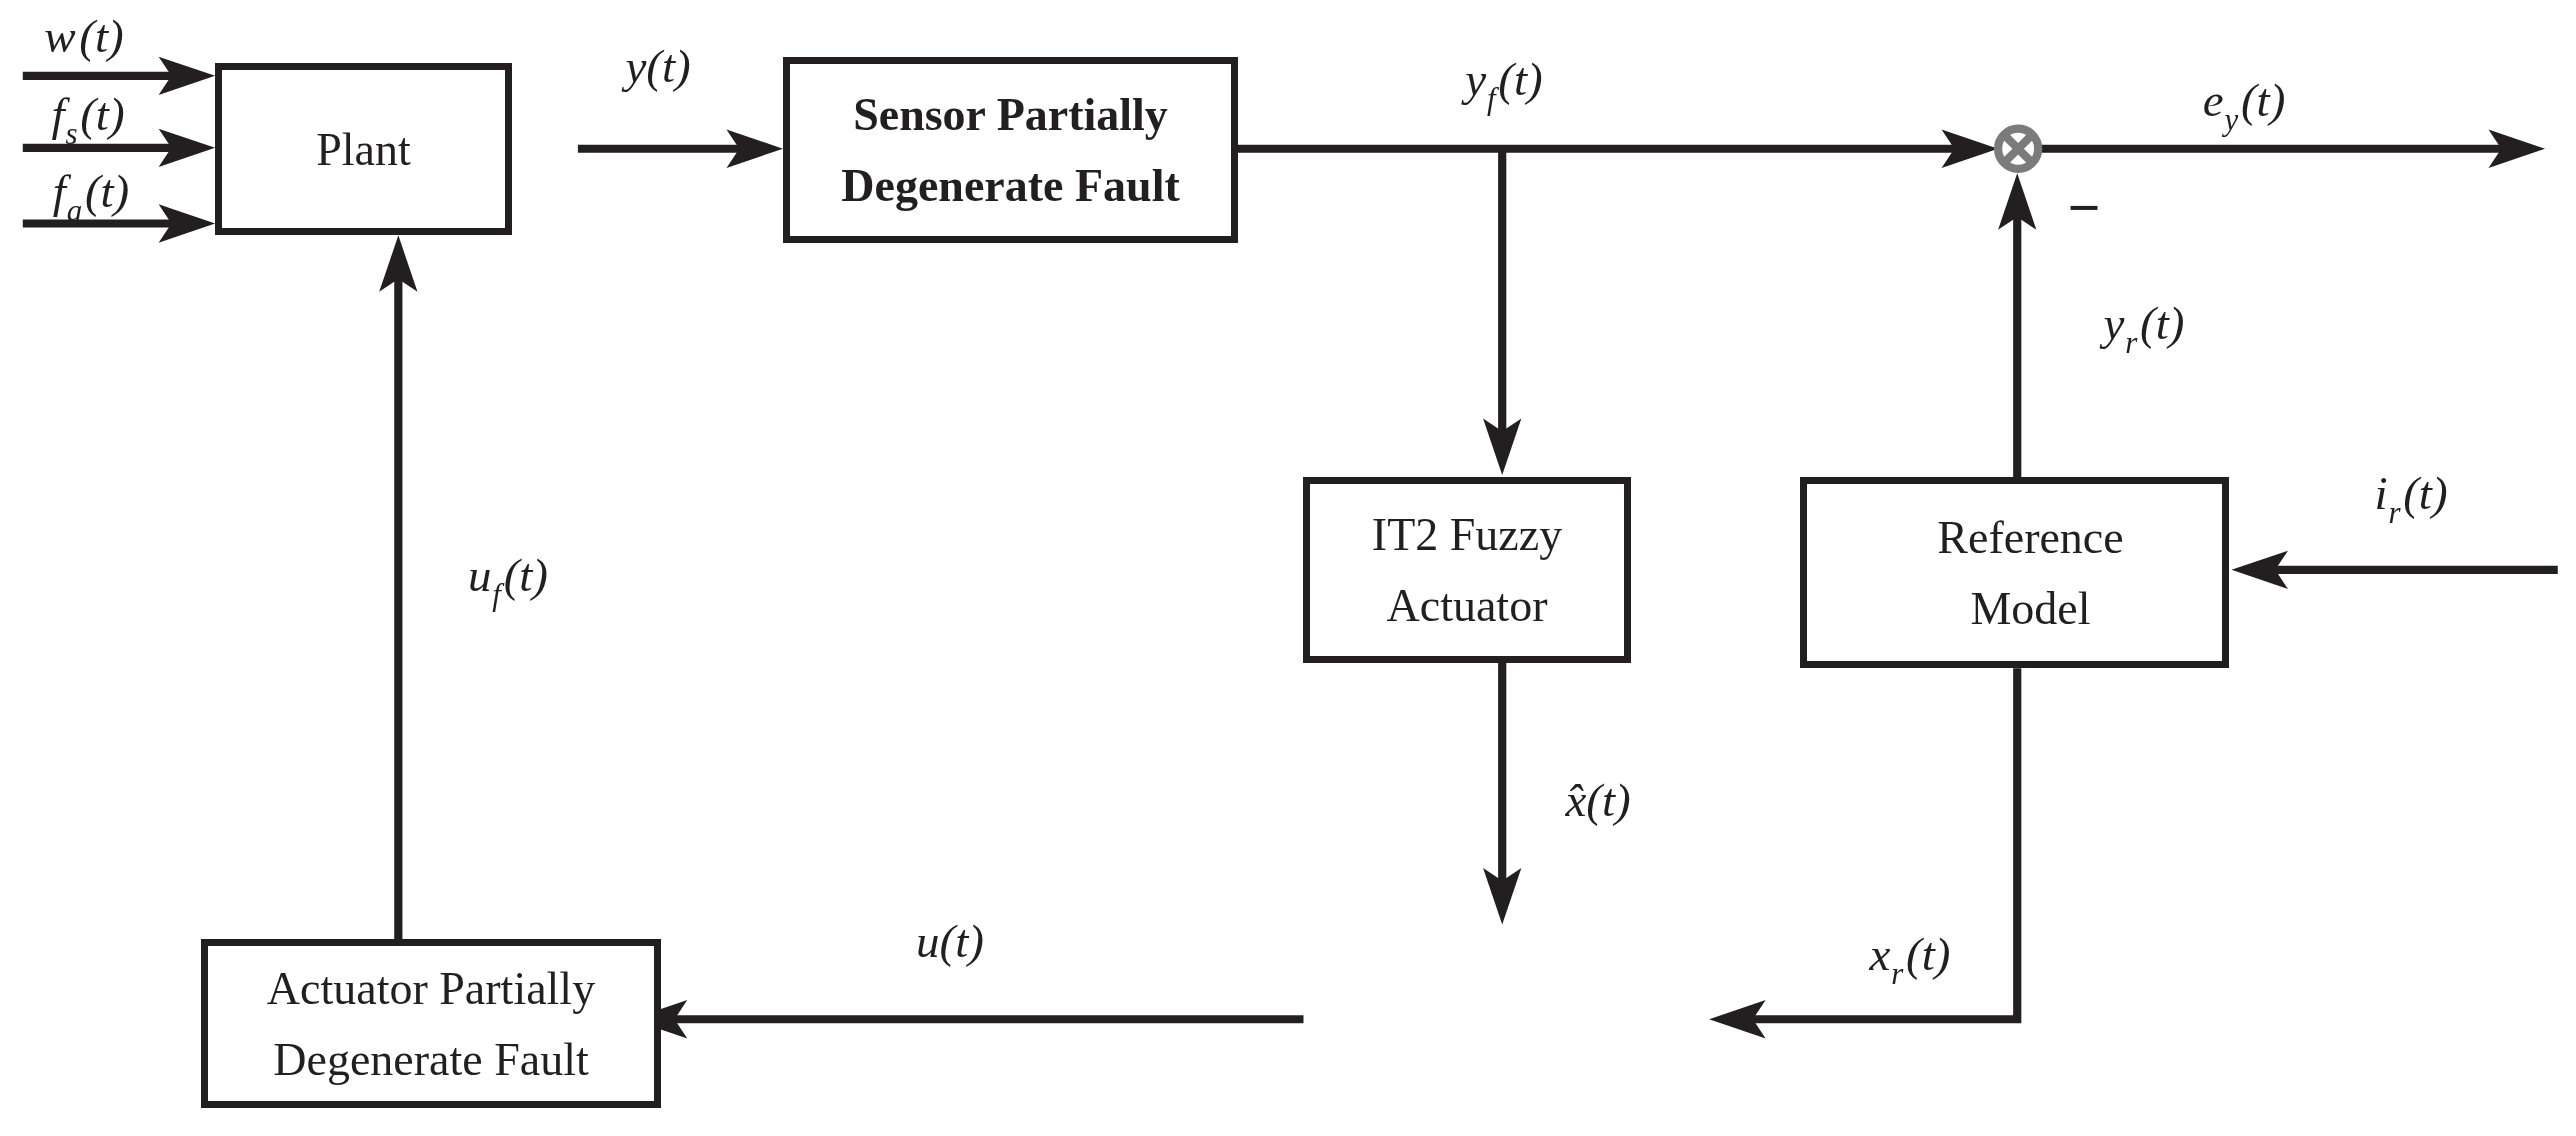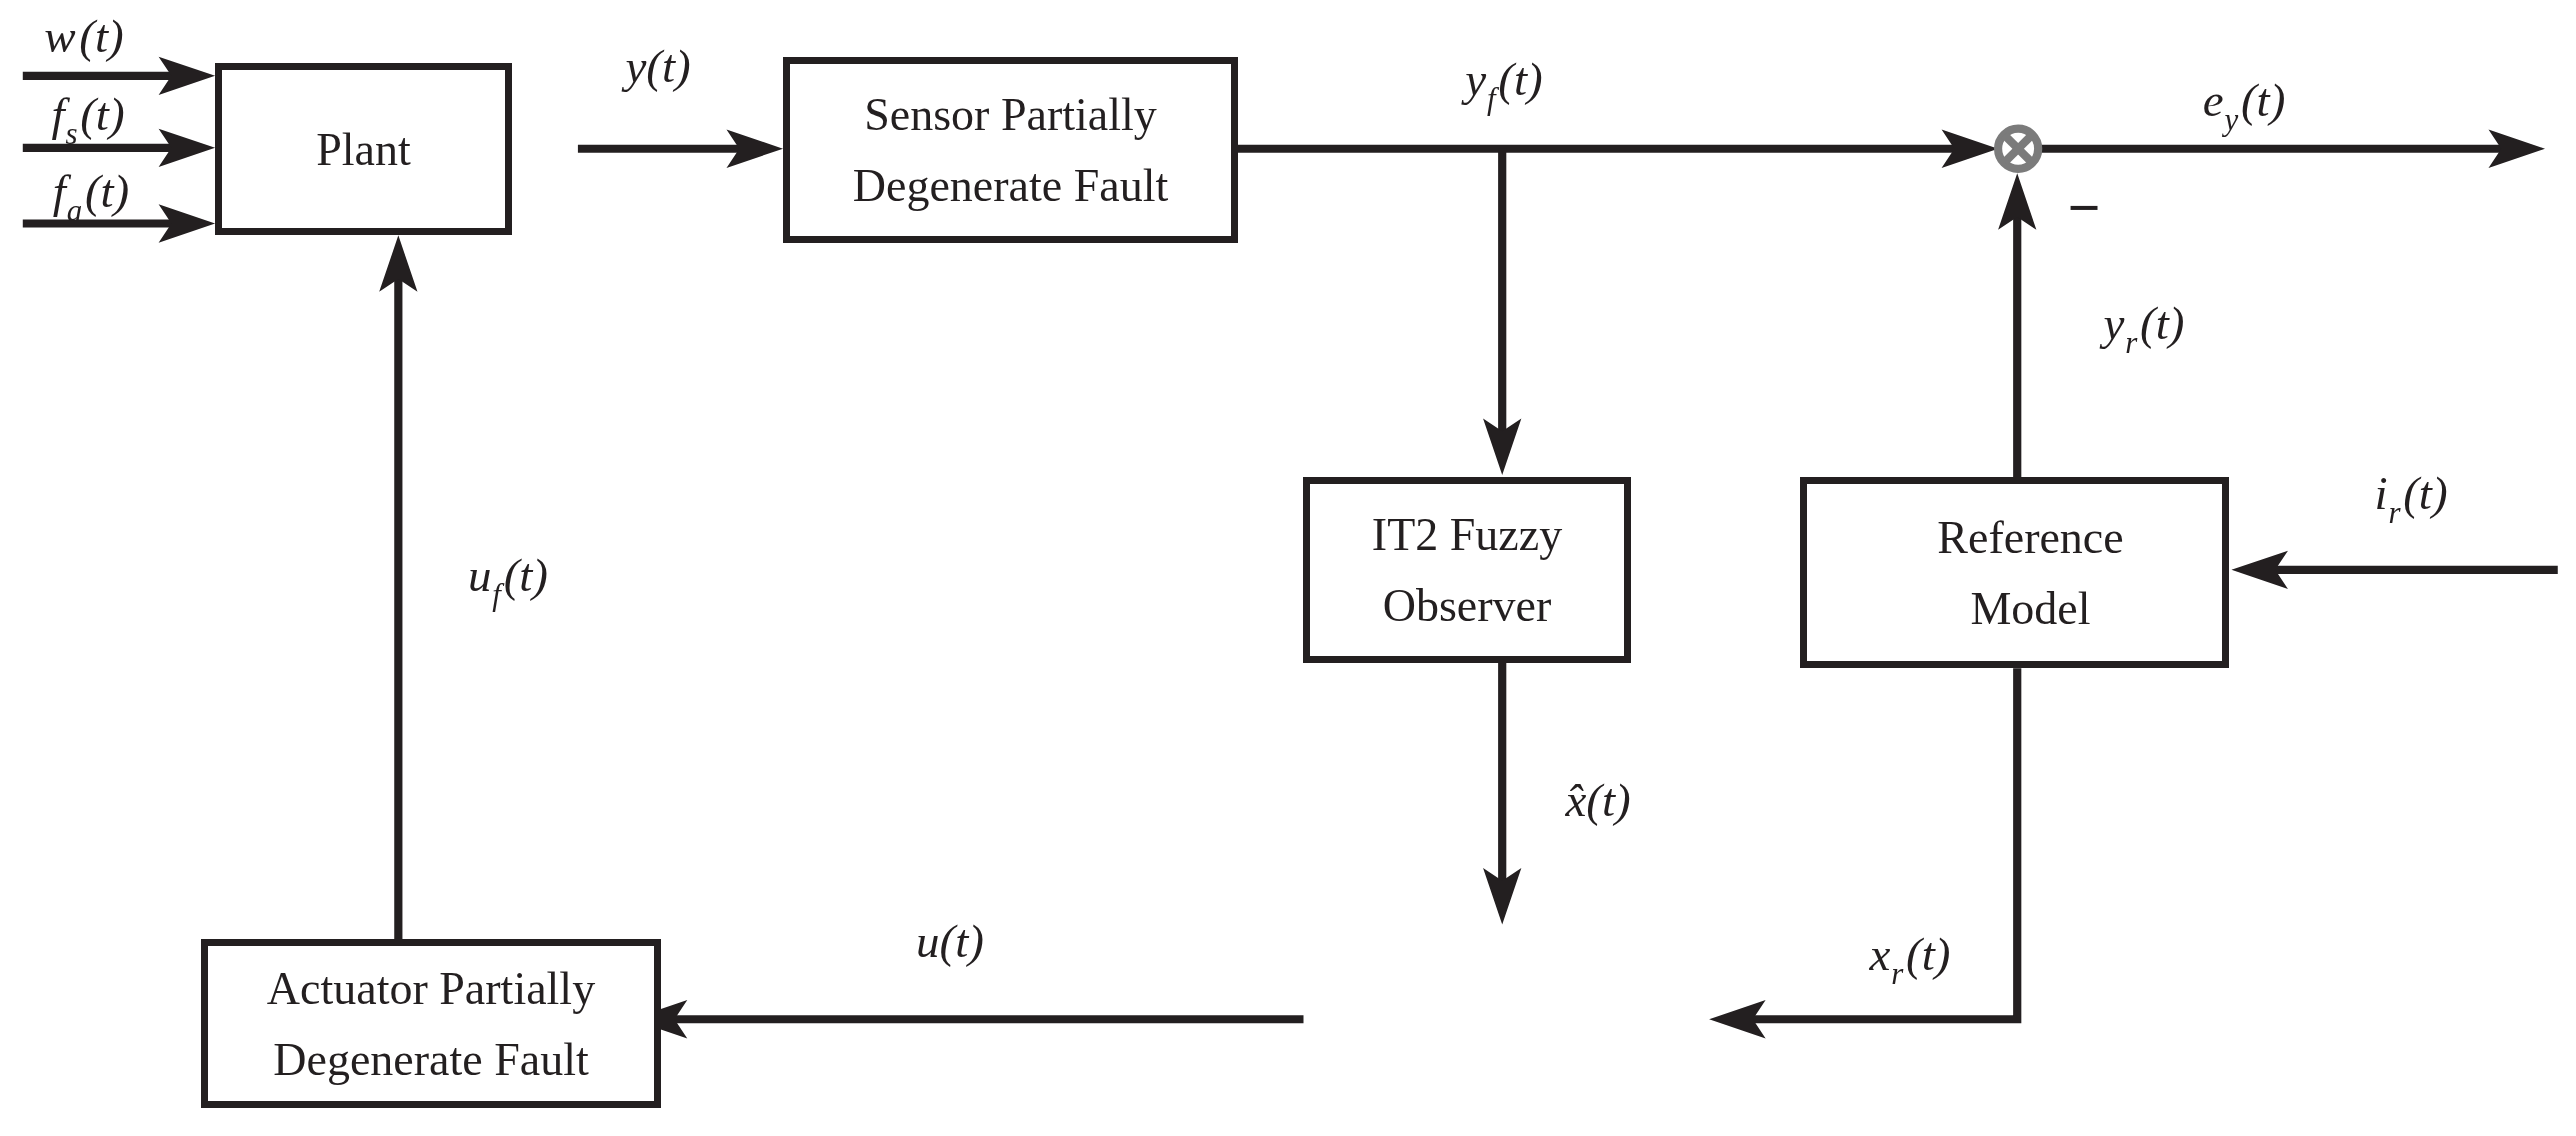--- a/index.html
+++ b/index.html
@@ -96,27 +96,27 @@
 
     <circle class="junction-ring" cx="2214" cy="163" r="22"></circle>
     <line class="junction-cross" x1="2199" y1="148" x2="2229" y2="178"></line>
     <line class="junction-cross" x1="2229" y1="148" x2="2199" y2="178"></line>
   </svg>
 
   <div class="block" style="left:215px;top:63px;width:297px;height:172px;text-align:right;">
     <span>Plant</span>
       <span></span>
   </div>
-  <div class="block" style="left:783px;top:57px;width:455px;height:186px;">
+  <div class="block" style="left:783px;top:57px;width:455px;height:186px;font-weight:bold;">
     <span>Sensor Partially</span>
       <span>Degenerate Fault</span>
   </div>
   <div class="block" style="left:1303px;top:477px;width:328px;height:186px;">
     <span>IT2 Fuzzy</span>
-      <span>Observer</span>
+      <span>Actuator</span>
   </div>
   <div class="block" style="left:1800px;top:477px;width:429px;height:191px;padding-left:32px;">
     <span>Reference</span>
       <span>Model</span>
   </div>
   <div class="block" style="left:169px;top:939px;width:460px;height:169px;margin-left:32px;">
     <span>Actuator Partially</span>
       <span>Degenerate Fault</span>
   </div>
 

